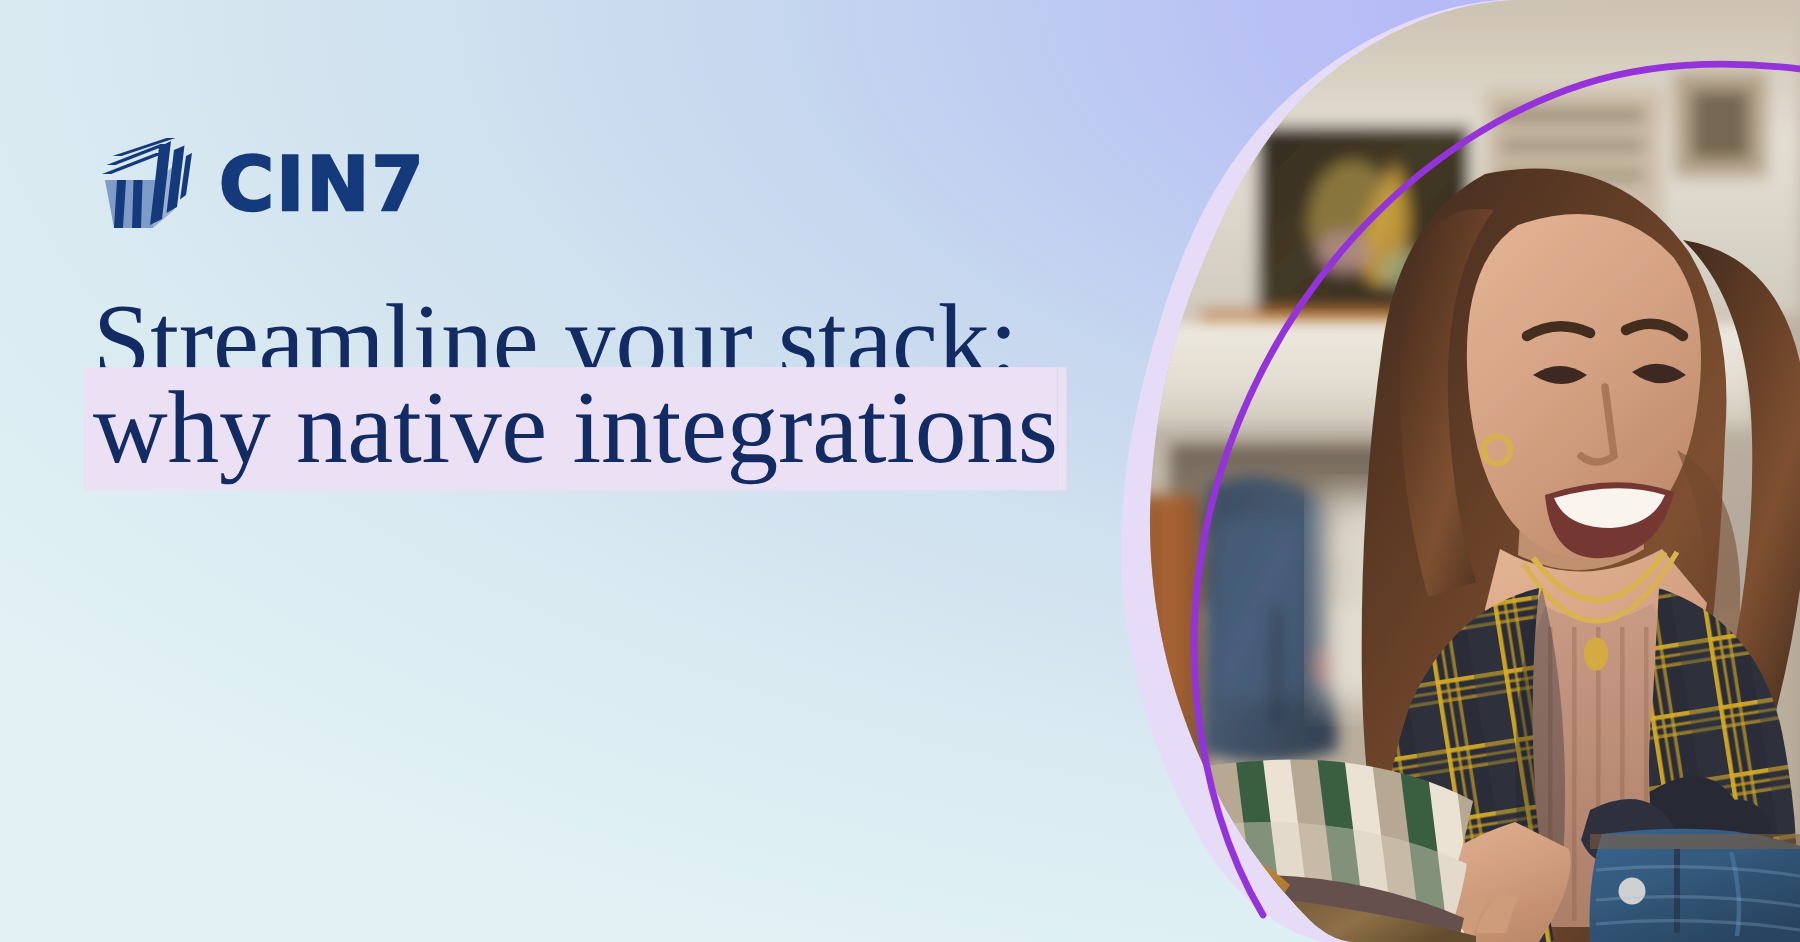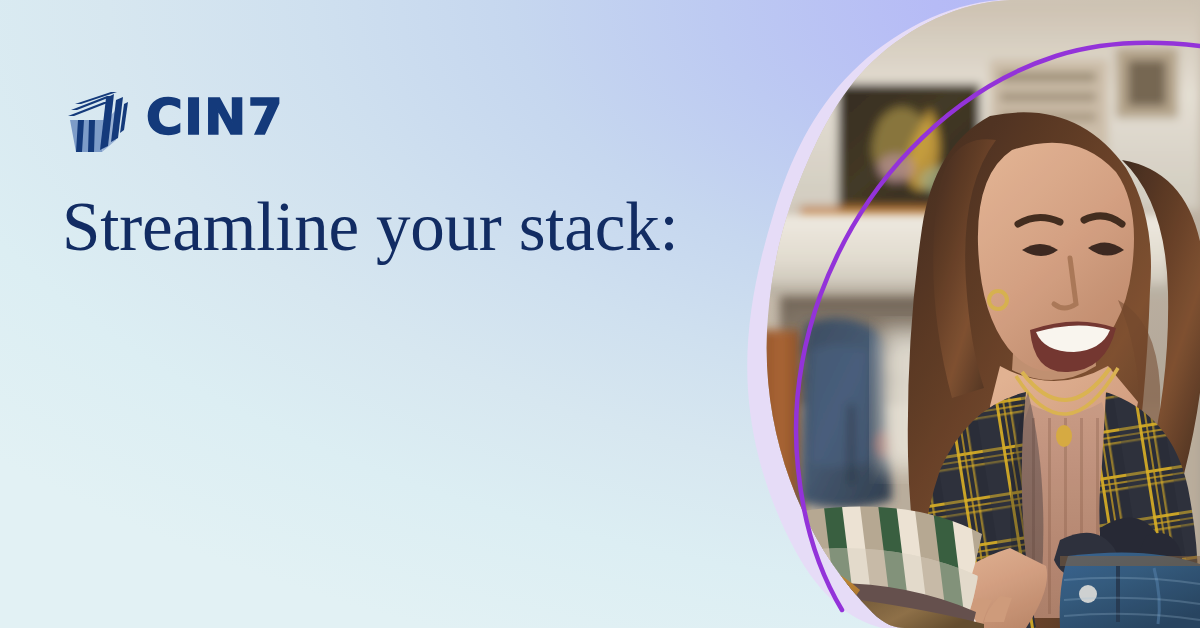--- a/index.html
+++ b/index.html
@@ -26,20 +26,21 @@
   .content {
     position:absolute;
     left:62px; top:92px;
     width:660px;
     z-index:6;
   }
 
   
   .logo-lockup {
     display:flex;
+    align-items:center;
     gap:18px;
     height:62px;
   }
   .logo-mark { width:66px; height:62px; display:block; }
   .logo-word {
     font-family:"DejaVu Sans", sans-serif;
     font-weight:700;
     font-size:50px;
     letter-spacing:1.5px;
     color:#143a7b;
@@ -388,16 +389,19 @@
           <path d="M62,12 L66,10 L62,38 L58,41 Z" fill="#143a7b"></path>
         </svg>
       </span>
       <span class="logo-word">CIN7</span>
     </div>
 
     <h1 class="headline">
       <span class="ln">
         <span>Streamline your stack:</span>
       </span>
+      <span class="ln">
+        <span class="hl">why native integrations</span>
+      </span>
     </h1>
 
   </div>
 </div>
 
 </body></html>

